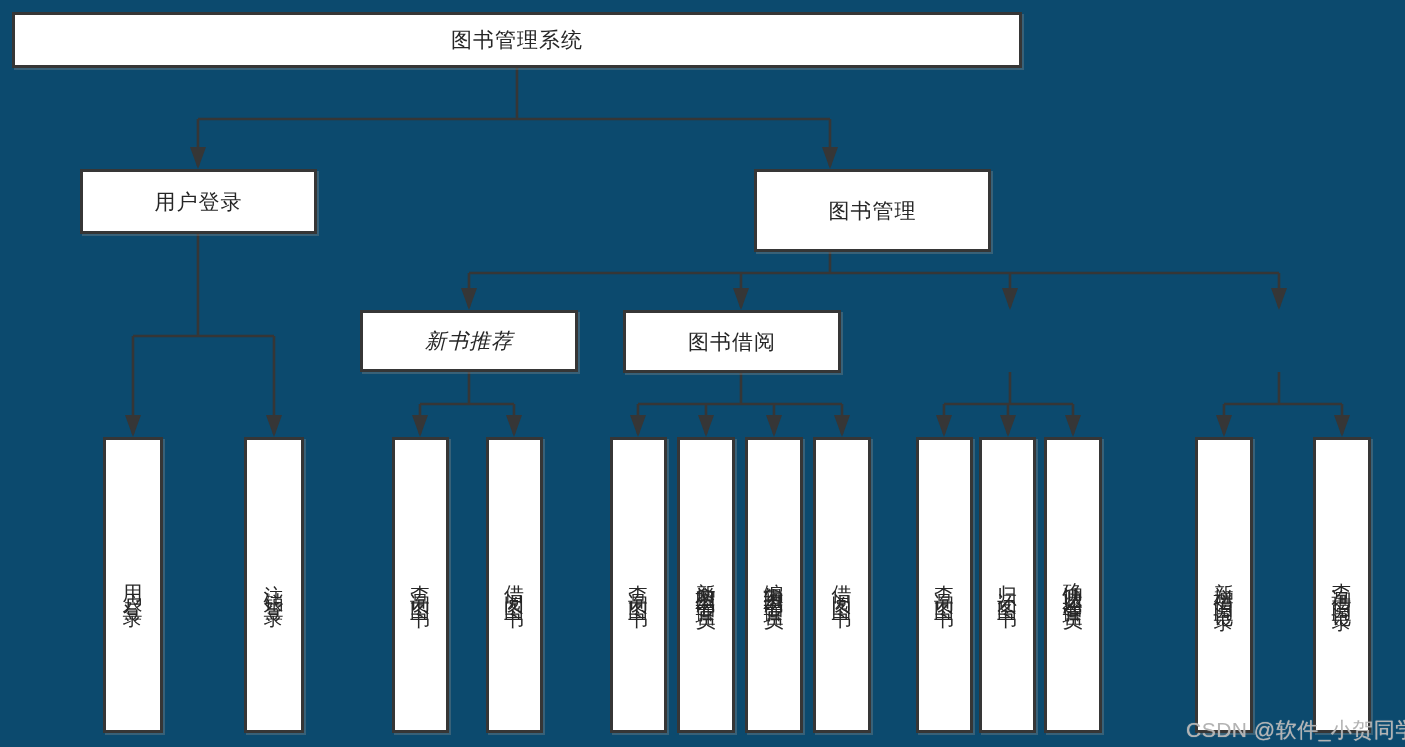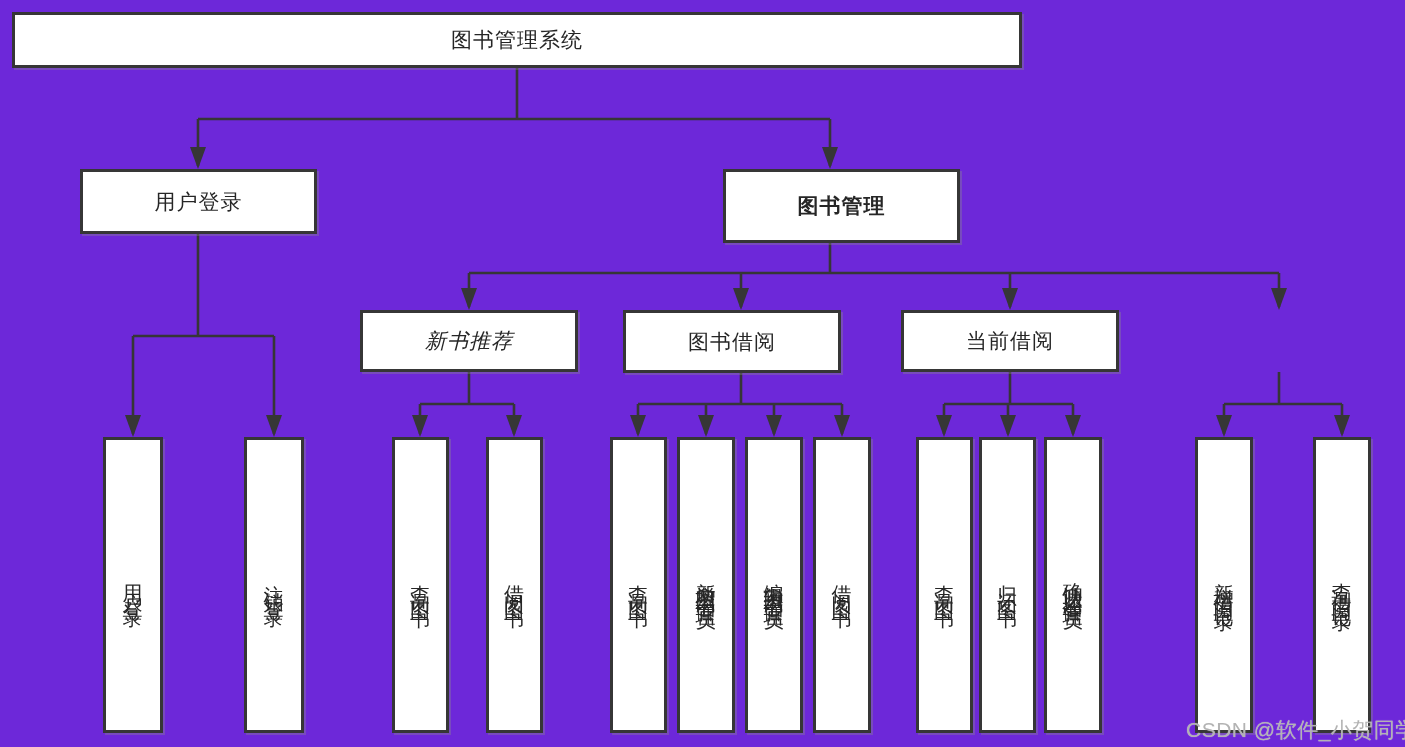--- a/index.html
+++ b/index.html
@@ -1,19 +1,19 @@
 <!DOCTYPE html>
 <html><head>
 <meta charset="utf-8">
 <style>
   html,body{margin:0;padding:0;background:#ffffff;}
   .canvas{
     position:relative;
     width:1405px;height:747px;
-    background:#6d28d9;
+    background:#0c4a6e;
     overflow:hidden;
     font-family:"Liberation Sans","DejaVu Sans",sans-serif;
   }
   .wires{position:absolute;left:0;top:0;z-index:1;pointer-events:none;}
   .box{
     position:absolute;
     box-sizing:border-box;
     border:3px solid #363636;
     background:#ffffff;
     display:flex;align-items:center;justify-content:center;
@@ -81,25 +81,24 @@
         <path d="M1008 437 L1000 415 L1016 415 Z" fill="#363636"></path>
         <path d="M1073 437 L1065 415 L1081 415 Z" fill="#363636"></path>
         <path d="M1224 437 L1216 415 L1232 415 Z" fill="#363636"></path>
         <path d="M1342 437 L1334 415 L1350 415 Z" fill="#363636"></path>
       </g>
   </svg>
 
   <div class="box h-box" style="left:12px;top:12px;width:1010px;height:56px;">图书管理系统</div>
 
   <div class="box h-box" style="left:80px;top:169px;width:237px;height:65px;">用户登录</div>
-  <div class="box h-box" style="left:723px;top:169px;width:237px;height:74px;font-weight:bold;">图书管理</div>
+  <div class="box h-box" style="left:754px;top:169px;width:237px;height:83px;">图书管理</div>
 
   <div class="box h-box" style="left:360px;top:310px;width:218px;height:62px;font-style:italic;">新书推荐</div>
   <div class="box h-box" style="left:623px;top:310px;width:218px;height:63px;">图书借阅</div>
-  <div class="box h-box" style="left:901px;top:310px;width:218px;height:62px;">当前借阅</div>
 
   <div class="box v-box" style="left:103px;top:437px;width:60px;height:296px;">用户登录</div>
   <div class="box v-box" style="left:244px;top:437px;width:60px;height:296px;">注销登录</div>
 
   <div class="box v-box" style="left:392px;top:437px;width:57px;height:296px;">查询图书</div>
   <div class="box v-box" style="left:486px;top:437px;width:57px;height:296px;">借阅图书</div>
 
   <div class="box v-box" style="left:610px;top:437px;width:57px;height:296px;">查询图书</div>
   <div class="box v-box" style="left:677px;top:437px;width:58px;height:296px;letter-spacing:4px;">新增图书（管理员）</div>
   <div class="box v-box" style="left:745px;top:437px;width:58px;height:296px;letter-spacing:4px;">编辑图书（管理员）</div>

